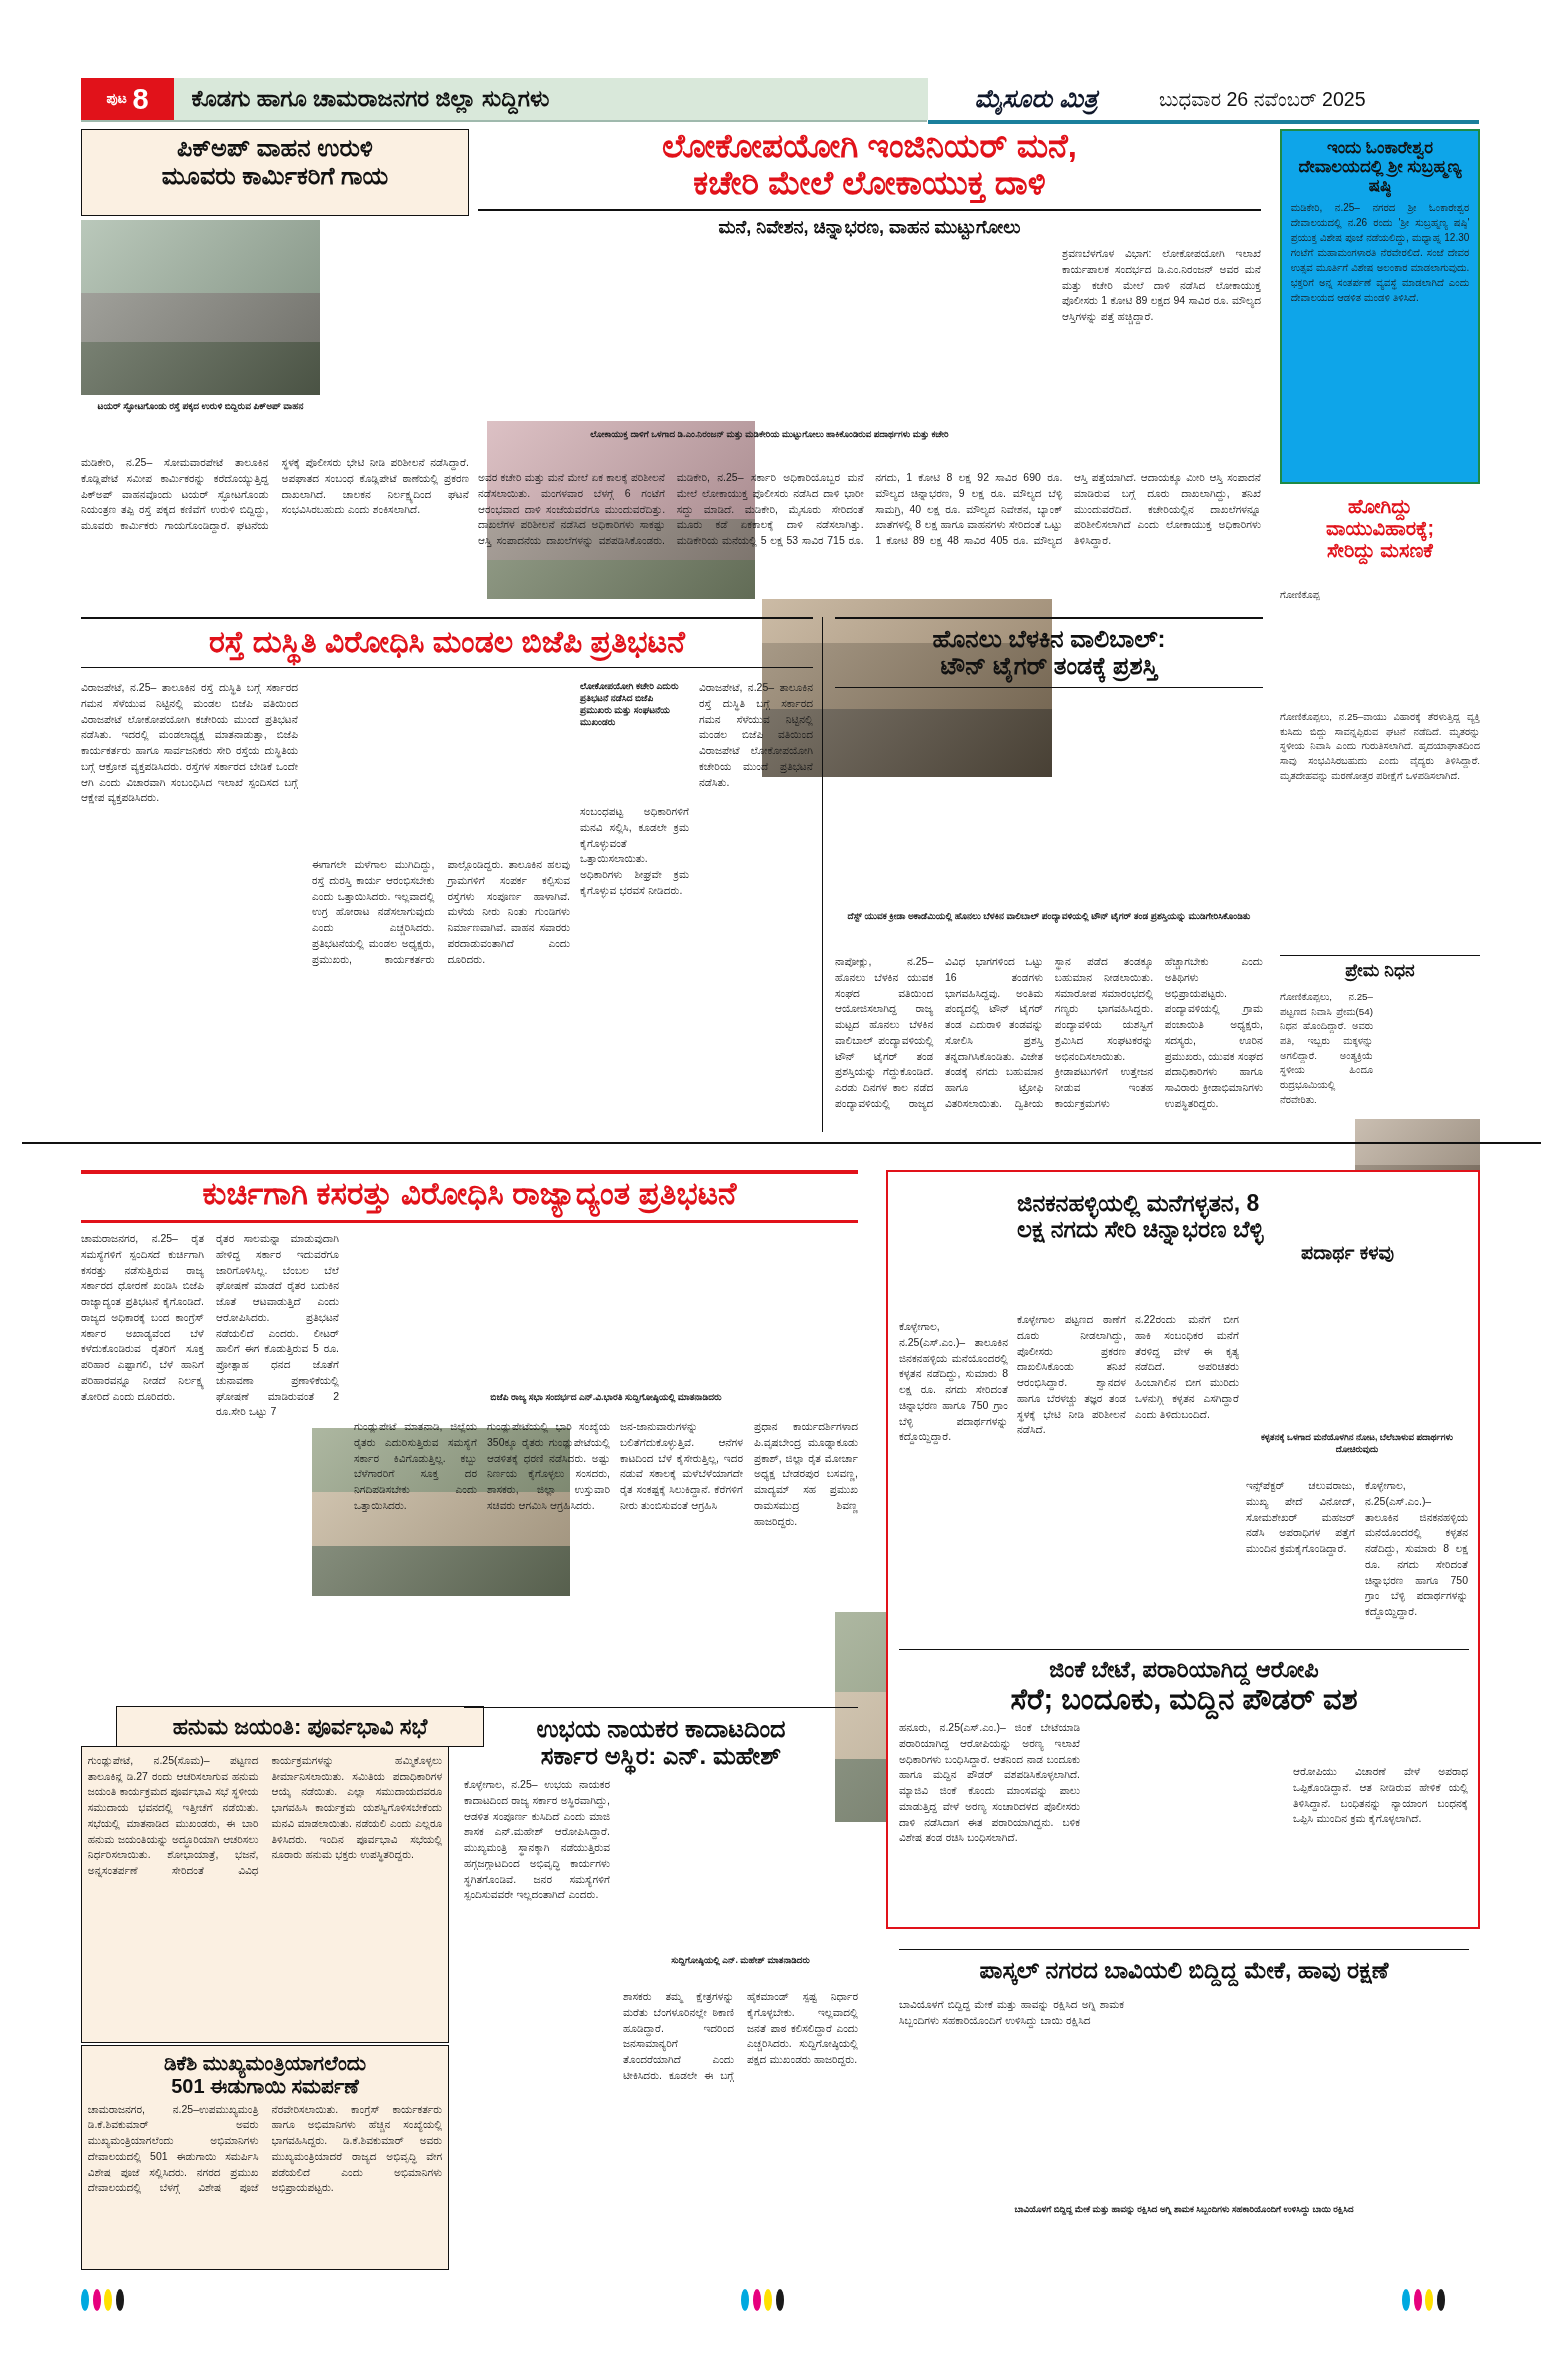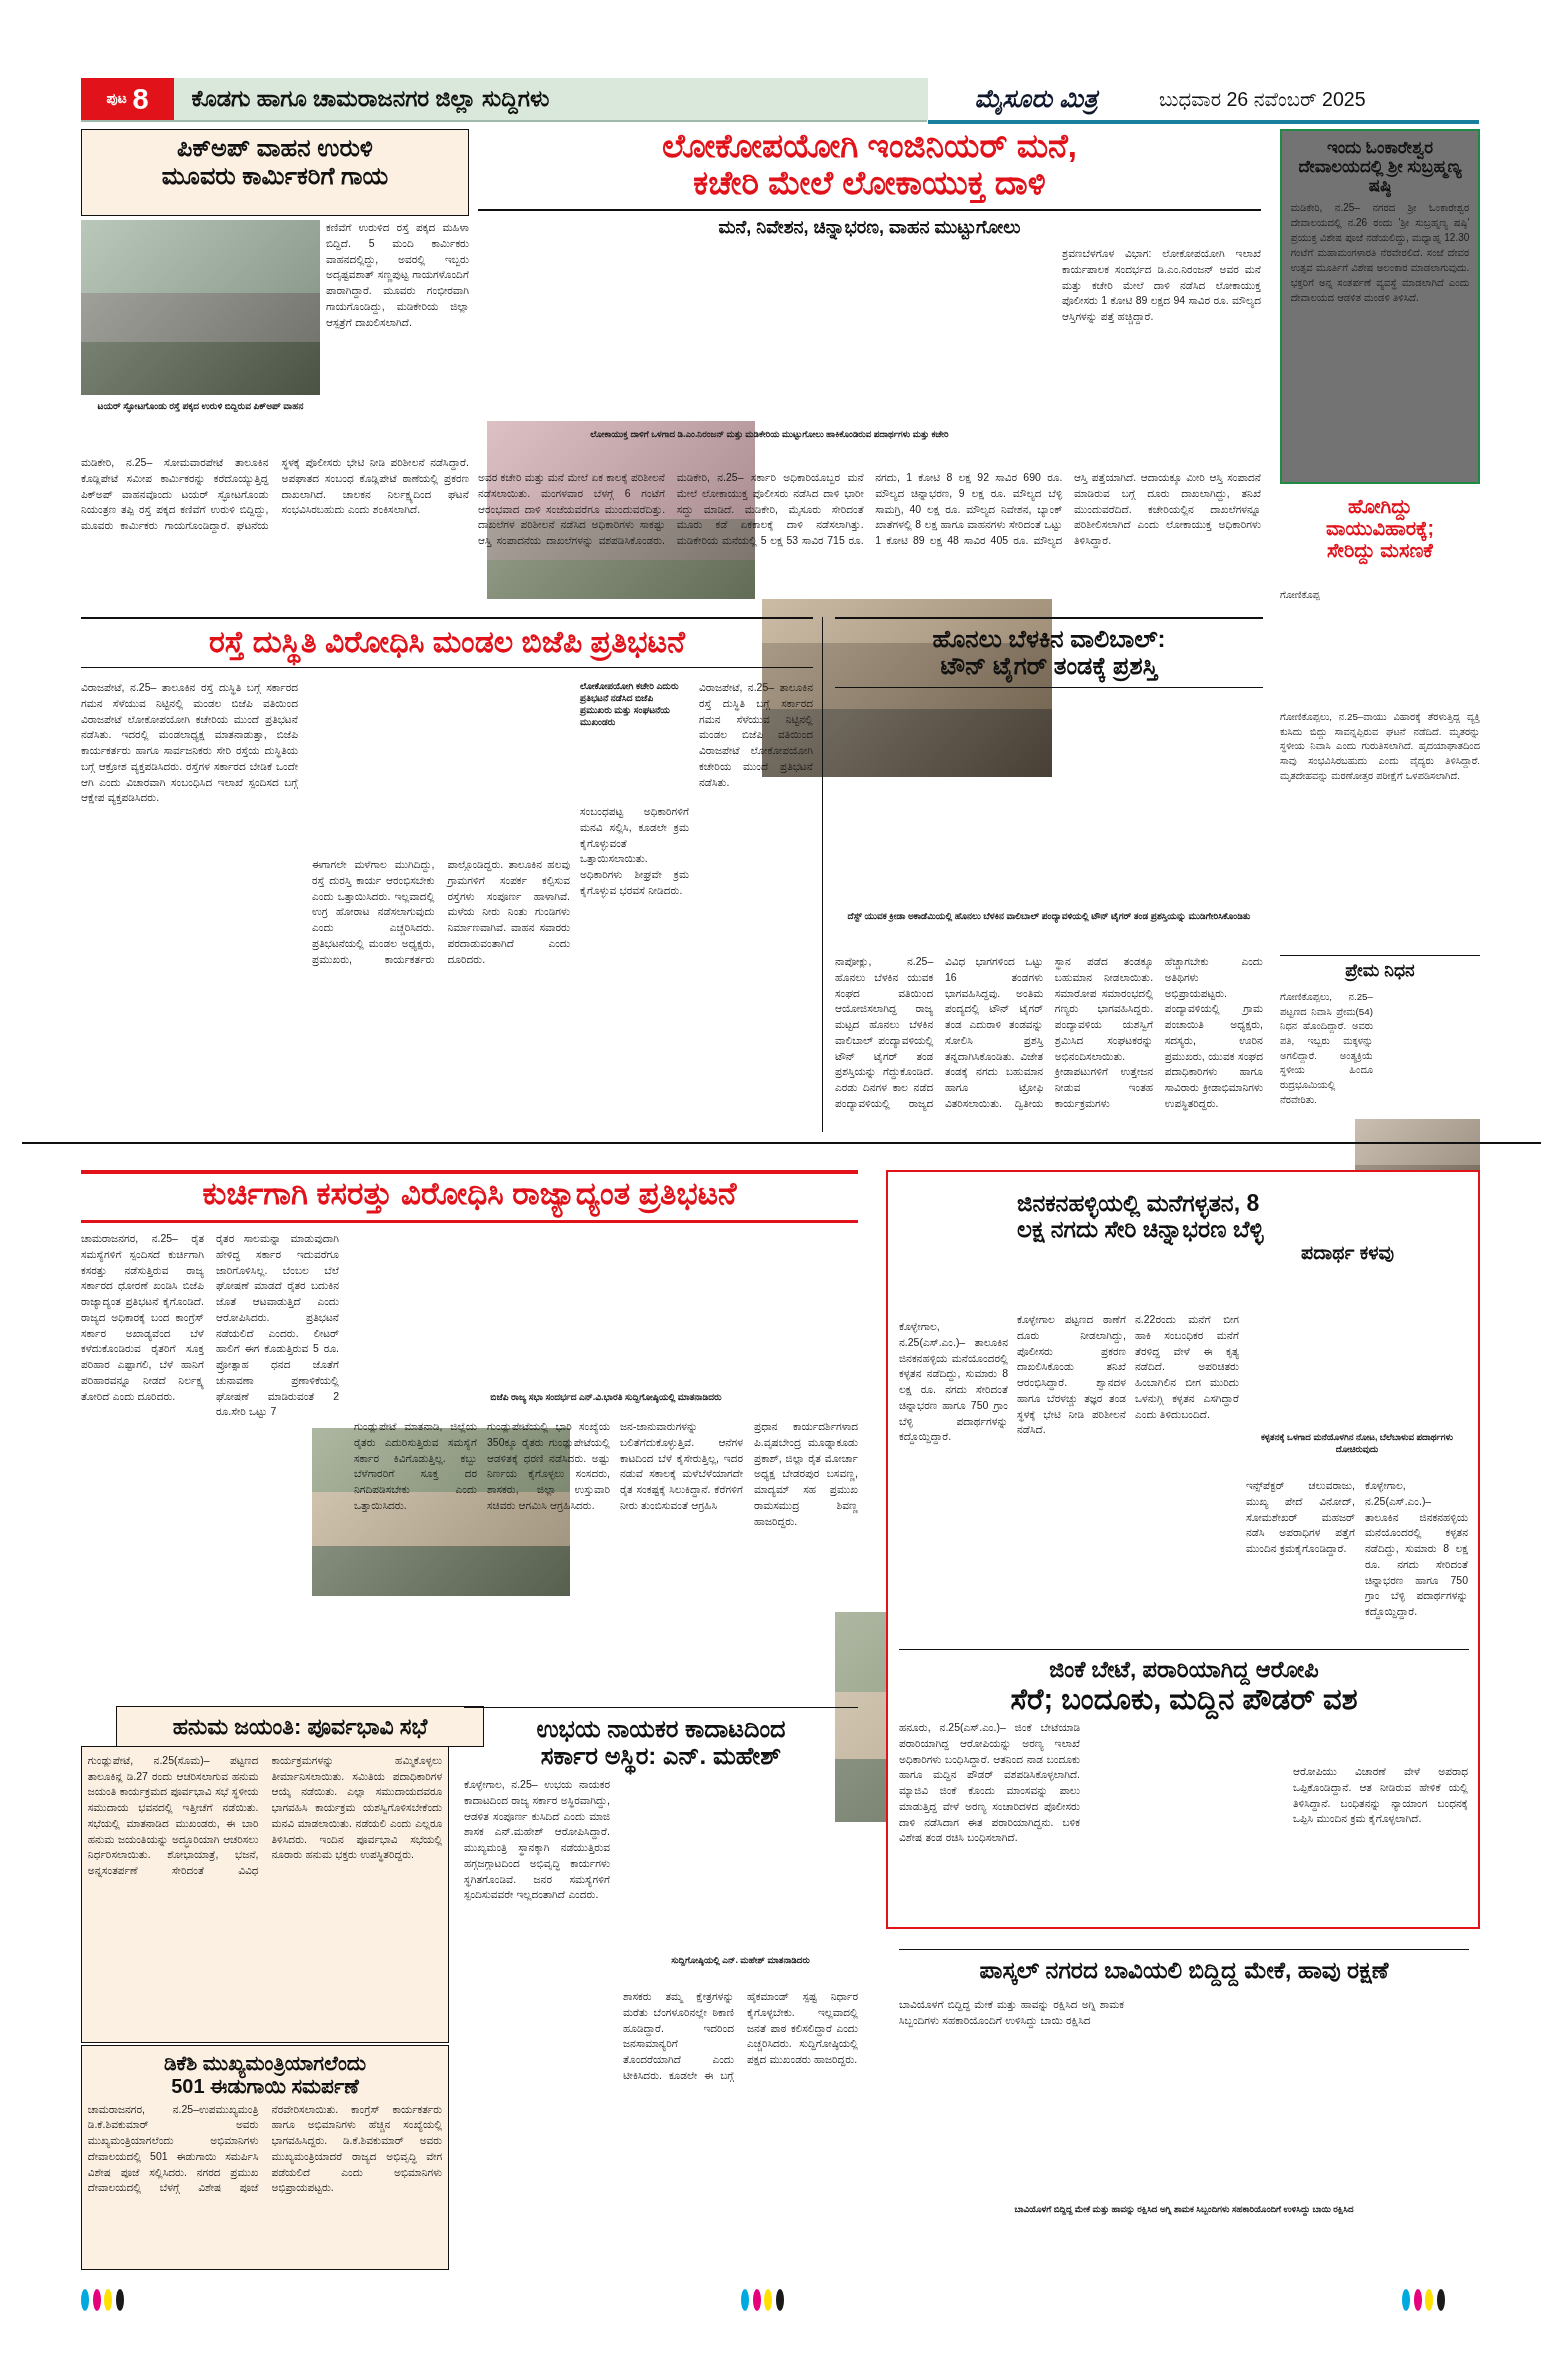--- a/index.html
+++ b/index.html
@@ -30,21 +30,21 @@
   .cap{font-size:9px;line-height:1.35;text-align:center;color:#1a1a1a;font-weight:bold;}
   .photo{background:#b9b2a6;position:relative;overflow:hidden;}
   .photo::after{content:"";position:absolute;inset:0;
      background:linear-gradient(135deg,rgba(255,255,255,.28),rgba(0,0,0,.22));}
   .rule-red{background:#e1121a;}
   .vline{position:absolute;width:1.4px;background:#111;}
   .col2{column-count:2;column-gap:13px;}
   .col4{column-count:4;column-gap:11.6px;}
   .boxed{border:1.4px solid #111;}
   .cream{background:#fbf0e2;}
-  .greenbox{background:#737373;border:2.2px solid #1f8a46;}
+  .greenbox{background:#0ea5e9;border:2.2px solid #1f8a46;}
   .crimebox{border:2.9px solid #e1121a;background:#fff;}
   .cmyk{position:absolute;display:flex;gap:3.6px;}
   .cmyk i{display:block;width:8px;height:22px;border-radius:50%;}
   .photo-people{background:linear-gradient(180deg,#8e9c7d 0 38%,#c9b89c 38% 70%,#6f7a63 70% 100%);}
   .photo-road{background:linear-gradient(180deg,#9fb3a0 0 42%,#8b8b83 42% 70%,#5f6a57 70% 100%);}
   .photo-bldg{background:linear-gradient(180deg,#cfa9ae 0 55%,#9a8f86 55% 78%,#7d8a6e 78% 100%);}
   .photo-gold{background:linear-gradient(180deg,#b8a183 0 25%,#8d7a60 25% 62%,#5c5243 62% 100%);}
   .photo-portrait{background:linear-gradient(180deg,#b6a694 0 40%,#8a7a68 40% 100%);}
 </style>
 </head>
@@ -67,23 +67,20 @@
   <div class="teal-rule"></div>
 
   <div class="blk boxed cream" style="left:81px;top:129px;width:388px;height:87px;padding:4.3px 5.8px;">
     <div class="hl-blk" style="font-size:24px;">ಪಿಕ್‌ಅಪ್ ವಾಹನ ಉರುಳಿ</div>
     <div class="hl-blk" style="font-size:24px;">ಮೂವರು ಕಾರ್ಮಿಕರಿಗೆ ಗಾಯ</div>
   </div>
   <div class="blk photo photo-road" style="left:81px;top:220px;width:239px;height:175px;"></div>
   <div class="blk" style="left:81px;top:400px;width:239px;">
     <div class="cap">ಟಯರ್ ಸ್ಫೋಟಗೊಂಡು ರಸ್ತೆ ಪಕ್ಕದ ಉರುಳಿ ಬಿದ್ದಿರುವ ಪಿಕ್‌ಅಪ್ ವಾಹನ</div>
   </div>
-  <div class="blk body-txt" style="left:326px;top:220px;width:143px;height:239px;overflow:hidden;">
-    <span>ಕಣಿವೆಗೆ ಉರುಳಿದ ರಸ್ತೆ ಪಕ್ಕದ ಮಹಿಳಾ ಬಿದ್ದಿದೆ. 5 ಮಂದಿ ಕಾರ್ಮಿಕರು ವಾಹನದಲ್ಲಿದ್ದು, ಅವರಲ್ಲಿ ಇಬ್ಬರು ಅದೃಷ್ಟವಶಾತ್ ಸಣ್ಣಪುಟ್ಟ ಗಾಯಗಳೊಂದಿಗೆ ಪಾರಾಗಿದ್ದಾರೆ. ಮೂವರು ಗಂಭೀರವಾಗಿ ಗಾಯಗೊಂಡಿದ್ದು, ಮಡಿಕೇರಿಯ ಜಿಲ್ಲಾ ಆಸ್ಪತ್ರೆಗೆ ದಾಖಲಿಸಲಾಗಿದೆ.</span>
-  </div>
   <div class="blk col2 body-txt" style="left:81px;top:455px;width:388px;height:145px;overflow:hidden;">
     <span>ಮಡಿಕೇರಿ, ನ.25– ಸೋಮವಾರಪೇಟೆ ತಾಲೂಕಿನ ಕೊಡ್ಲಿಪೇಟೆ ಸಮೀಪ ಕಾರ್ಮಿಕರನ್ನು ಕರೆದೊಯ್ಯುತ್ತಿದ್ದ ಪಿಕ್‌ಅಪ್ ವಾಹನವೊಂದು ಟಯರ್ ಸ್ಫೋಟಗೊಂಡು ನಿಯಂತ್ರಣ ತಪ್ಪಿ ರಸ್ತೆ ಪಕ್ಕದ ಕಣಿವೆಗೆ ಉರುಳಿ ಬಿದ್ದಿದ್ದು, ಮೂವರು ಕಾರ್ಮಿಕರು ಗಾಯಗೊಂಡಿದ್ದಾರೆ.</span>
     <span>ಘಟನೆಯ ಸ್ಥಳಕ್ಕೆ ಪೊಲೀಸರು ಭೇಟಿ ನೀಡಿ ಪರಿಶೀಲನೆ ನಡೆಸಿದ್ದಾರೆ. ಅಪಘಾತದ ಸಂಬಂಧ ಕೊಡ್ಲಿಪೇಟೆ ಠಾಣೆಯಲ್ಲಿ ಪ್ರಕರಣ ದಾಖಲಾಗಿದೆ. ಚಾಲಕನ ನಿರ್ಲಕ್ಷ್ಯದಿಂದ ಘಟನೆ ಸಂಭವಿಸಿರಬಹುದು ಎಂದು ಶಂಕಿಸಲಾಗಿದೆ.</span>
   </div>
 
   <div class="blk" style="left:478px;top:128px;width:783px;">
     <div class="hl-red" style="font-size:33px;">ಲೋಕೋಪಯೋಗಿ ಇಂಜಿನಿಯರ್ ಮನೆ,</div>
     <div class="hl-red" style="font-size:33px;">ಕಚೇರಿ ಮೇಲೆ ಲೋಕಾಯುಕ್ತ ದಾಳಿ</div>
   </div>
   <div class="blk" style="left:478px;top:209px;width:783px;height:2.2px;background:#111;"></div>

